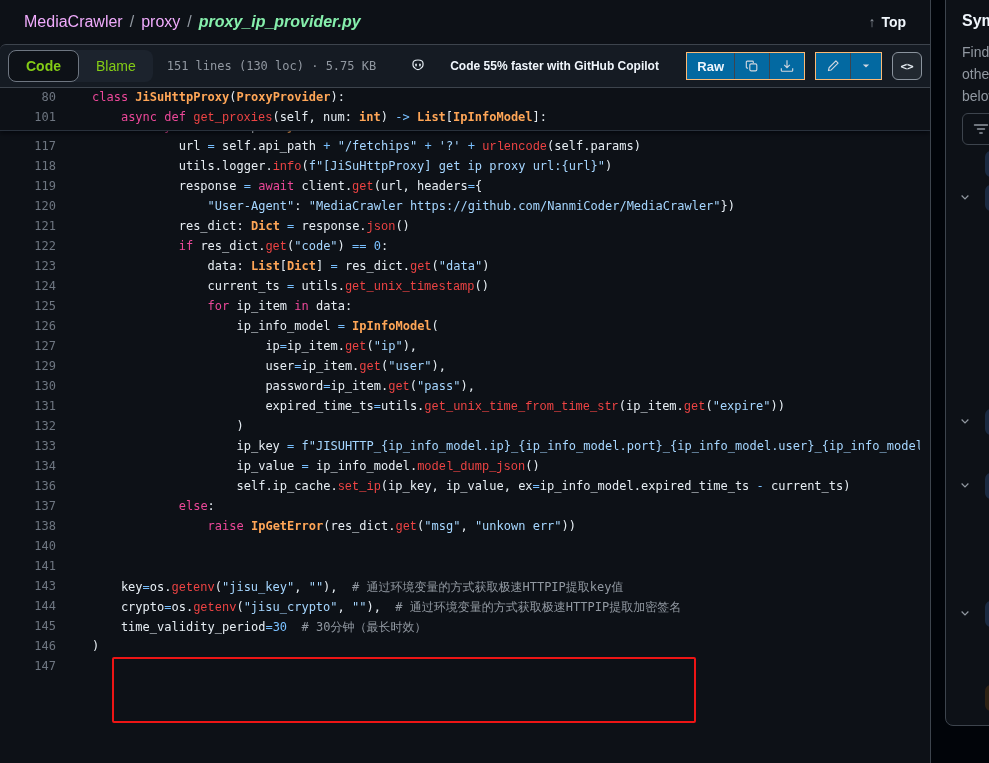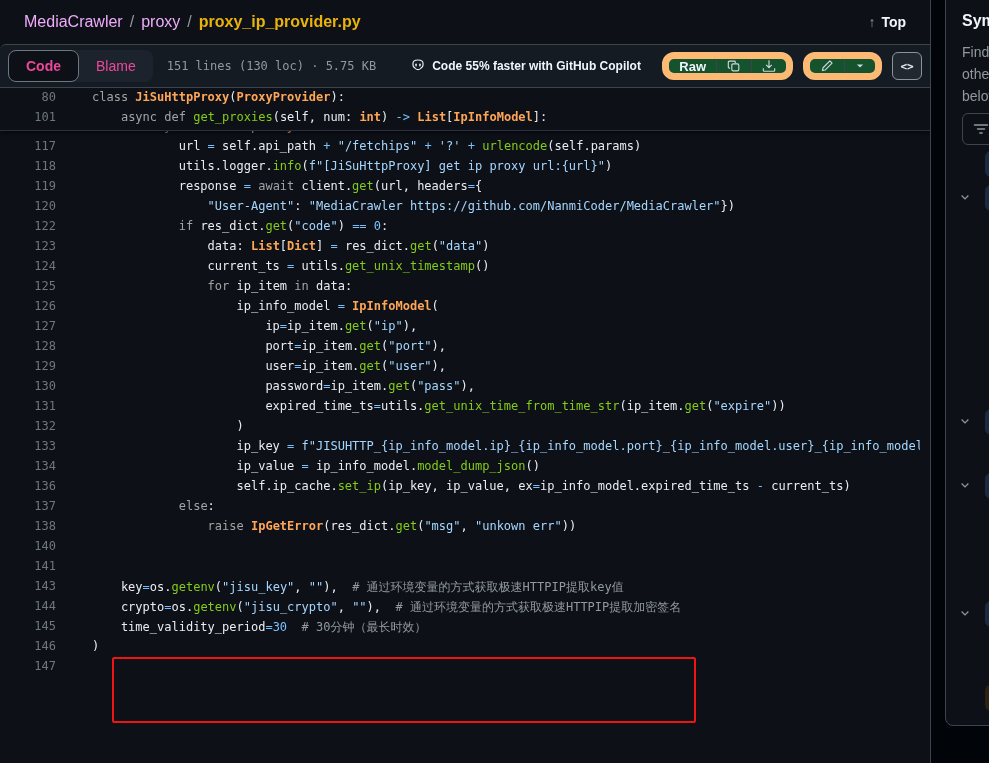--- a/index.html
+++ b/index.html
@@ -17,44 +17,44 @@
     background: #0d1117;
     border-right: 1px solid #3d444d;
   }
   
   .crumb-row {
     height: 44px; display: flex; align-items: center;
     padding: 0 24px; font-size: 16px;
   }
   .crumb-link { color: #f0abfc; text-decoration: none; cursor: pointer; }
   .crumb-sep { color: #9198a1; margin: 0 7px; }
-  .crumb-file { color: #eab308; font-weight: 700; }
+  .crumb-file { color: #86efac; font-weight: 700; font-style: italic; }
   .top-link {
     margin-left: auto; display: flex; align-items: center; gap: 6px;
     color: #f0f6fc; font-size: 14px; font-weight: 600; cursor: pointer; text-decoration: none;
   }
   .top-arrow { color: #9198a1; font-size: 14px; }
   
   .toolbar {
     height: 44px; background: #151b23;
     border-top: 1px solid #3d444d; border-bottom: 1px solid #3d444d;
     display: flex; align-items: center; padding: 0 8px;
     border-top-left-radius: 6px;
   }
   .seg-wrap { display: flex; background: #1c232d; border-radius: 8px; height: 32px; align-items: stretch; }
   .seg {
-    border: none; background: transparent; color: #ec4899;
+    border: none; background: transparent; color: #84cc16;
     font-family: "Liberation Sans", sans-serif;
     font-size: 14px; padding: 0 17px; border-radius: 8px; cursor: pointer;
   }
   .seg.active { background: #0d1117; border: 1px solid #6e7681; font-weight: 700; }
   .stats { color: #9198a1; font: 12px "DejaVu Sans Mono", monospace; margin-left: 14px; }
-  .copilot { display: flex; align-items: center; gap: 6px; margin-left: 34px; font-size: 12px; font-weight: 700; color: #f0f6fc; cursor: pointer; }
+  .copilot { display: flex; align-items: center; gap: 24px; margin-left: 34px; font-size: 12px; font-weight: 700; color: #f0f6fc; cursor: pointer; }
   .tb-spacer { flex: 1; }
-  .grp { display: flex; border: 7px solid #fdba74; border-radius: 12px; height: 28px; background: #14532d; overflow: hidden; }
+  .grp { display: flex; border: 1px solid #fdba74; border-radius: 0; height: 28px; background: #0369a1; overflow: hidden; }
   .grp button {
     background: transparent; border: none; border-left: 1px solid #3d444d;
     color: #f0f6fc; display: flex; align-items: center; justify-content: center;
     padding: 0 10px; cursor: pointer; font-family: "Liberation Sans", sans-serif;
   }
   .grp button:first-child { border-left: none; }
   .raw-btn { font-size: 13px; font-weight: 600; }
   .grp svg, .icon-sel svg { display: block; }
   .grp.edit { margin-left: 10px; }
   .icon-sel {
@@ -69,22 +69,22 @@
   .sticky-lines {
     position: absolute; top: 0; left: 0; right: 0; z-index: 2;
     background: #0d1117; padding-top: 2px;
     border-bottom: 1px solid #29313c;
     box-shadow: 0 3px 4px rgba(1,4,9,0.55);
   }
   .code-line { display: flex; height: 20px; line-height: 20px; font: 12px "DejaVu Sans Mono", monospace; white-space: pre; }
   .ln { width: 56px; flex: none; text-align: right; color: #6e7681; cursor: pointer; }
   .gut { width: 36px; flex: none; display: flex; align-items: center; justify-content: center; color: #9198a1; }
   .ct { flex: 1; overflow: hidden; }
-  .tok-k { color: #a3a3a3; }
-  .tok-f { color: #84cc16; }
+  .tok-k { color: #ec4899; }
+  .tok-f { color: #ef4444; font-family: Liberation Mono, monospace; }
   .tok-t { color: #ffa657; font-weight: bold; }
   .tok-s { color: #a5d6ff; }
   .tok-b { color: #79c0ff; }
   .tok-c { color: #9198a1; }
   .tok-p { color: #e6edf3; }
   .redbox {
     position: absolute; left: 112px; top: 569px; width: 584px; height: 66px;
     border: 2px solid #ed1515; border-radius: 2px; z-index: 3; pointer-events: none;
   }
   
@@ -169,27 +169,27 @@
     </button>
   </div>
 
   <div class="code-area">
     <div class="code-lines" id="code-lines">
         <div class="code-line"><span class="ln">116</span><span class="gut"></span><span class="ct"><span class="tok-p">        </span><span class="tok-k">async</span><span class="tok-p"> </span><span class="tok-k">with</span><span class="tok-p"> httpx.</span><span class="tok-t">AsyncClient</span><span class="tok-p">() </span><span class="tok-k">as</span><span class="tok-p"> client:</span></span></div>
         <div class="code-line"><span class="ln">117</span><span class="gut"></span><span class="ct"><span class="tok-p">            url </span><span class="tok-b">=</span><span class="tok-p"> self.api_path </span><span class="tok-b">+</span><span class="tok-p"> </span><span class="tok-s">"/fetchips"</span><span class="tok-p"> </span><span class="tok-b">+</span><span class="tok-p"> </span><span class="tok-s">'?'</span><span class="tok-p"> </span><span class="tok-b">+</span><span class="tok-p"> </span><span class="tok-f">urlencode</span><span class="tok-p">(self.params)</span></span></div>
         <div class="code-line"><span class="ln">118</span><span class="gut"></span><span class="ct"><span class="tok-p">            utils.logger.</span><span class="tok-f">info</span><span class="tok-p">(</span><span class="tok-s">f"[JiSuHttpProxy] get ip proxy url:{url}"</span><span class="tok-p">)</span></span></div>
         <div class="code-line"><span class="ln">119</span><span class="gut"></span><span class="ct"><span class="tok-p">            response </span><span class="tok-b">=</span><span class="tok-p"> </span><span class="tok-k">await</span><span class="tok-p"> client.</span><span class="tok-f">get</span><span class="tok-p">(url, headers</span><span class="tok-b">=</span><span class="tok-p">{</span></span></div>
         <div class="code-line"><span class="ln">120</span><span class="gut"></span><span class="ct"><span class="tok-p">                </span><span class="tok-s">"User-Agent"</span><span class="tok-p">: </span><span class="tok-s">"MediaCrawler https://github.com/NanmiCoder/MediaCrawler"</span><span class="tok-p">})</span></span></div>
+        <div class="code-line"><span class="ln">121</span><span class="gut"></span><span class="ct"><span class="tok-p">            res_dict: </span><span class="tok-t">Dict</span><span class="tok-p"> </span><span class="tok-b">=</span><span class="tok-p"> response.</span><span class="tok-f">json</span><span class="tok-p">()</span></span></div>
         <div class="code-line"><span class="ln">122</span><span class="gut"></span><span class="ct"><span class="tok-p">            </span><span class="tok-k">if</span><span class="tok-p"> res_dict.</span><span class="tok-f">get</span><span class="tok-p">(</span><span class="tok-s">"code"</span><span class="tok-p">) </span><span class="tok-b">==</span><span class="tok-p"> </span><span class="tok-b">0</span><span class="tok-p">:</span></span></div>
         <div class="code-line"><span class="ln">123</span><span class="gut"></span><span class="ct"><span class="tok-p">                data: </span><span class="tok-t">List</span><span class="tok-p">[</span><span class="tok-t">Dict</span><span class="tok-p">] </span><span class="tok-b">=</span><span class="tok-p"> res_dict.</span><span class="tok-f">get</span><span class="tok-p">(</span><span class="tok-s">"data"</span><span class="tok-p">)</span></span></div>
         <div class="code-line"><span class="ln">124</span><span class="gut"></span><span class="ct"><span class="tok-p">                current_ts </span><span class="tok-b">=</span><span class="tok-p"> utils.</span><span class="tok-f">get_unix_timestamp</span><span class="tok-p">()</span></span></div>
         <div class="code-line"><span class="ln">125</span><span class="gut"></span><span class="ct"><span class="tok-p">                </span><span class="tok-k">for</span><span class="tok-p"> ip_item </span><span class="tok-k">in</span><span class="tok-p"> data:</span></span></div>
         <div class="code-line"><span class="ln">126</span><span class="gut"></span><span class="ct"><span class="tok-p">                    ip_info_model </span><span class="tok-b">=</span><span class="tok-p"> </span><span class="tok-t">IpInfoModel</span><span class="tok-p">(</span></span></div>
         <div class="code-line"><span class="ln">127</span><span class="gut"></span><span class="ct"><span class="tok-p">                        ip</span><span class="tok-b">=</span><span class="tok-p">ip_item.</span><span class="tok-f">get</span><span class="tok-p">(</span><span class="tok-s">"ip"</span><span class="tok-p">),</span></span></div>
-        <div class="code-line"><span class="ln">128</span><span class="gut"></span><span class="ct"><span class="tok-p">                        port</span><span class="tok-b">=</span><span class="tok-p">ip_item.</span><span class="tok-f">get</span><span class="tok-p">(</span><span class="tok-s">"port"</span><span class="tok-p">),</span></span></div>
         <div class="code-line"><span class="ln">129</span><span class="gut"></span><span class="ct"><span class="tok-p">                        user</span><span class="tok-b">=</span><span class="tok-p">ip_item.</span><span class="tok-f">get</span><span class="tok-p">(</span><span class="tok-s">"user"</span><span class="tok-p">),</span></span></div>
         <div class="code-line"><span class="ln">130</span><span class="gut"></span><span class="ct"><span class="tok-p">                        password</span><span class="tok-b">=</span><span class="tok-p">ip_item.</span><span class="tok-f">get</span><span class="tok-p">(</span><span class="tok-s">"pass"</span><span class="tok-p">),</span></span></div>
         <div class="code-line"><span class="ln">131</span><span class="gut"></span><span class="ct"><span class="tok-p">                        expired_time_ts</span><span class="tok-b">=</span><span class="tok-p">utils.</span><span class="tok-f">get_unix_time_from_time_str</span><span class="tok-p">(ip_item.</span><span class="tok-f">get</span><span class="tok-p">(</span><span class="tok-s">"expire"</span><span class="tok-p">))</span></span></div>
         <div class="code-line"><span class="ln">132</span><span class="gut"></span><span class="ct"><span class="tok-p">                    )</span></span></div>
         <div class="code-line"><span class="ln">133</span><span class="gut"></span><span class="ct"><span class="tok-p">                    ip_key </span><span class="tok-b">=</span><span class="tok-p"> </span><span class="tok-s">f"JISUHTTP_{ip_info_model.ip}_{ip_info_model.port}_{ip_info_model.user}_{ip_info_model</span></span></div>
         <div class="code-line"><span class="ln">134</span><span class="gut"></span><span class="ct"><span class="tok-p">                    ip_value </span><span class="tok-b">=</span><span class="tok-p"> ip_info_model.</span><span class="tok-f">model_dump_json</span><span class="tok-p">()</span></span></div>
         <div class="code-line"><span class="ln">136</span><span class="gut"></span><span class="ct"><span class="tok-p">                    self.ip_cache.</span><span class="tok-f">set_ip</span><span class="tok-p">(ip_key, ip_value, ex</span><span class="tok-b">=</span><span class="tok-p">ip_info_model.expired_time_ts </span><span class="tok-b">-</span><span class="tok-p"> current_ts)</span></span></div>
         <div class="code-line"><span class="ln">137</span><span class="gut"></span><span class="ct"><span class="tok-p">            </span><span class="tok-k">else</span><span class="tok-p">:</span></span></div>
         <div class="code-line"><span class="ln">138</span><span class="gut"></span><span class="ct"><span class="tok-p">                </span><span class="tok-k">raise</span><span class="tok-p"> </span><span class="tok-t">IpGetError</span><span class="tok-p">(res_dict.</span><span class="tok-f">get</span><span class="tok-p">(</span><span class="tok-s">"msg"</span><span class="tok-p">, </span><span class="tok-s">"unkown err"</span><span class="tok-p">))</span></span></div>
         <div class="code-line"><span class="ln">140</span><span class="gut"></span><span class="ct"></span></div>

